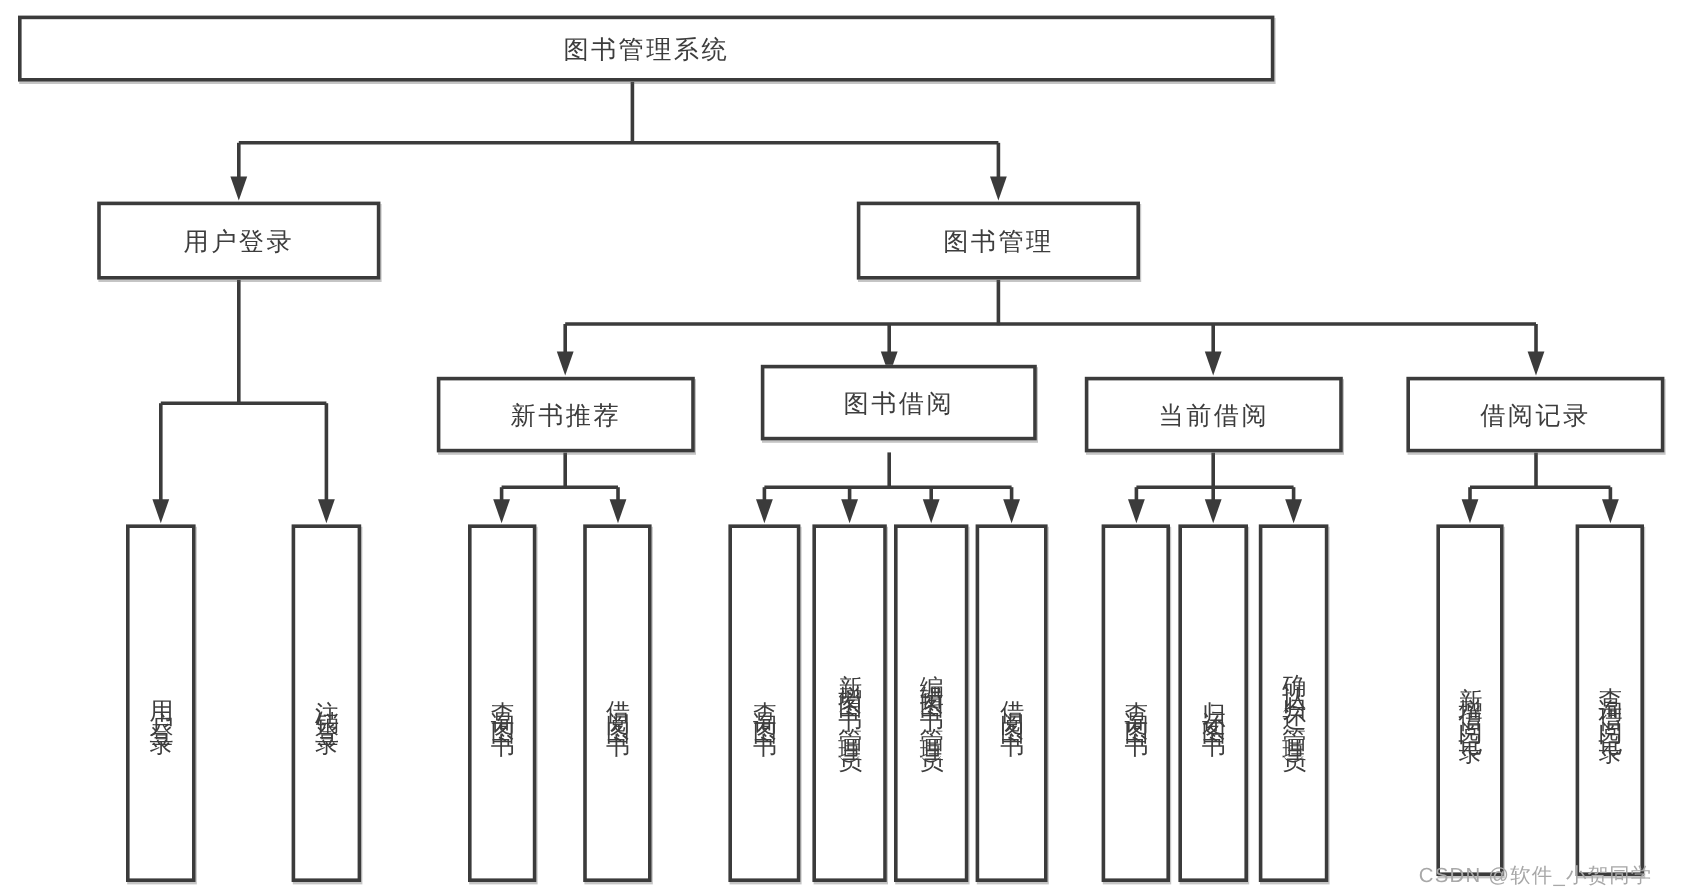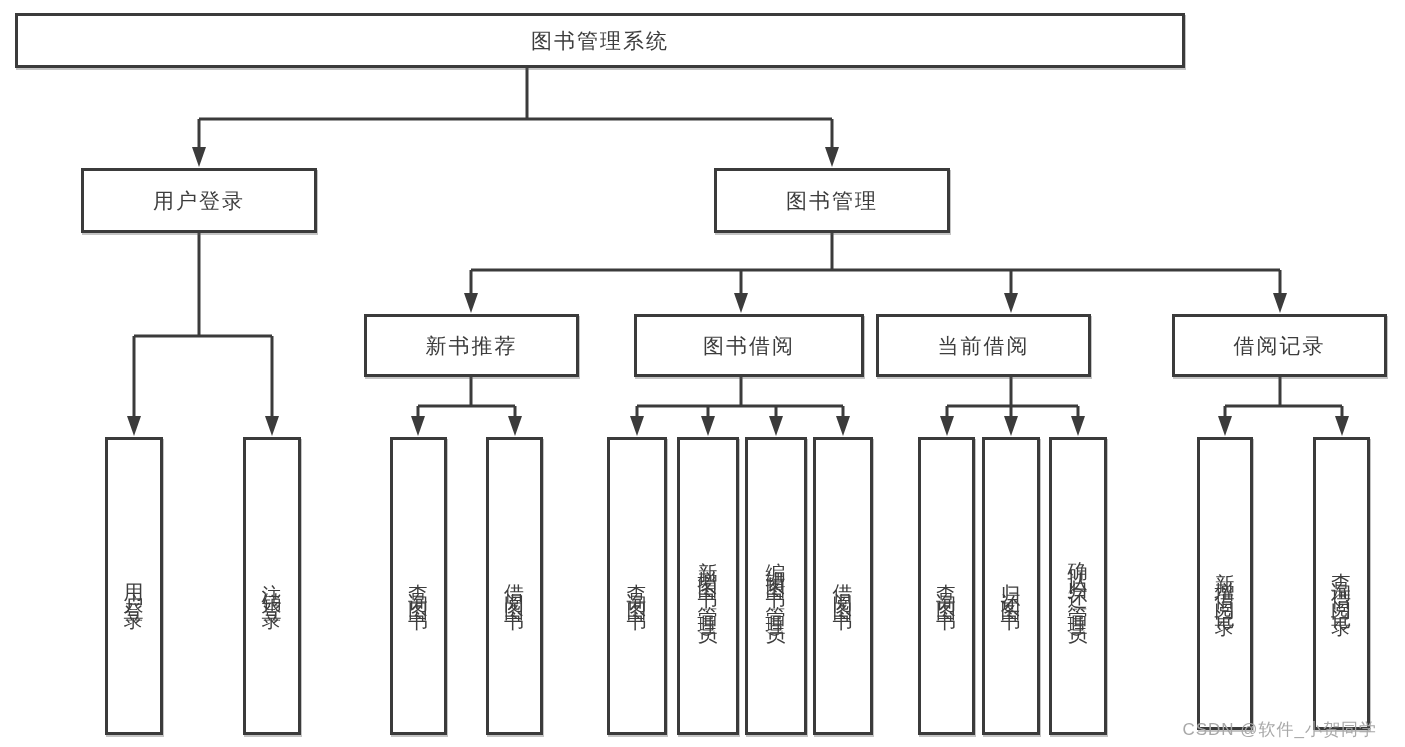--- a/index.html
+++ b/index.html
@@ -143,28 +143,28 @@
     <g>
       <line x1="1280" y1="377" x2="1280" y2="407"></line>
       <line x1="1225" y1="406" x2="1342" y2="406"></line>
       <line x1="1225" y1="406" x2="1225" y2="418"></line>
       <polygon points="1225,436 1218,416 1232,416"></polygon>
       <line x1="1342" y1="406" x2="1342" y2="418"></line>
       <polygon points="1342,436 1335,416 1349,416"></polygon>
     </g>
   </svg>
 
-  <div class="box h-box" style="left:15px; top:13px; width:1170px; height:55px;">图书管理系统</div>
+  <div class="box h-box" style="left:15px; top:13px; width:1047px; height:55px;">图书管理系统</div>
 
   <div class="box h-box" style="left:81px; top:168px; width:236px; height:65px;">用户登录</div>
   <div class="box h-box" style="left:714px; top:168px; width:236px; height:65px;">图书管理</div>
 
   <div class="box h-box" style="left:364px; top:314px; width:215px; height:63px;">新书推荐</div>
-  <div class="box h-box" style="left:634px; top:314px; width:230px; height:63px;">图书借阅</div>
-  <div class="box h-box" style="left:876px; top:314px; width:215px; height:63px;">当前借阅</div>
+  <div class="box h-box" style="left:634px; top:304px; width:230px; height:63px;">图书借阅</div>
+  <div class="box h-box" style="left:904px; top:314px; width:215px; height:63px;">当前借阅</div>
   <div class="box h-box" style="left:1172px; top:314px; width:215px; height:63px;text-align:right;">借阅记录</div>
 
   <div class="box v-box" style="left:105px; top:437px; width:58px; height:298px;">用户登录</div>
   <div class="box v-box" style="left:243px; top:437px; width:58px; height:298px;">注销登录</div>
 
   <div class="box v-box" style="left:390px; top:437px; width:57px; height:298px;">查询图书</div>
   <div class="box v-box" style="left:486px; top:437px; width:57px; height:298px;">借阅图书</div>
 
   <div class="box v-box" style="left:607px; top:437px; width:60px; height:298px;">查询图书</div>
   <div class="box v-box" style="left:677px; top:437px; width:62px; height:298px;">新增图书（管理员）</div>

